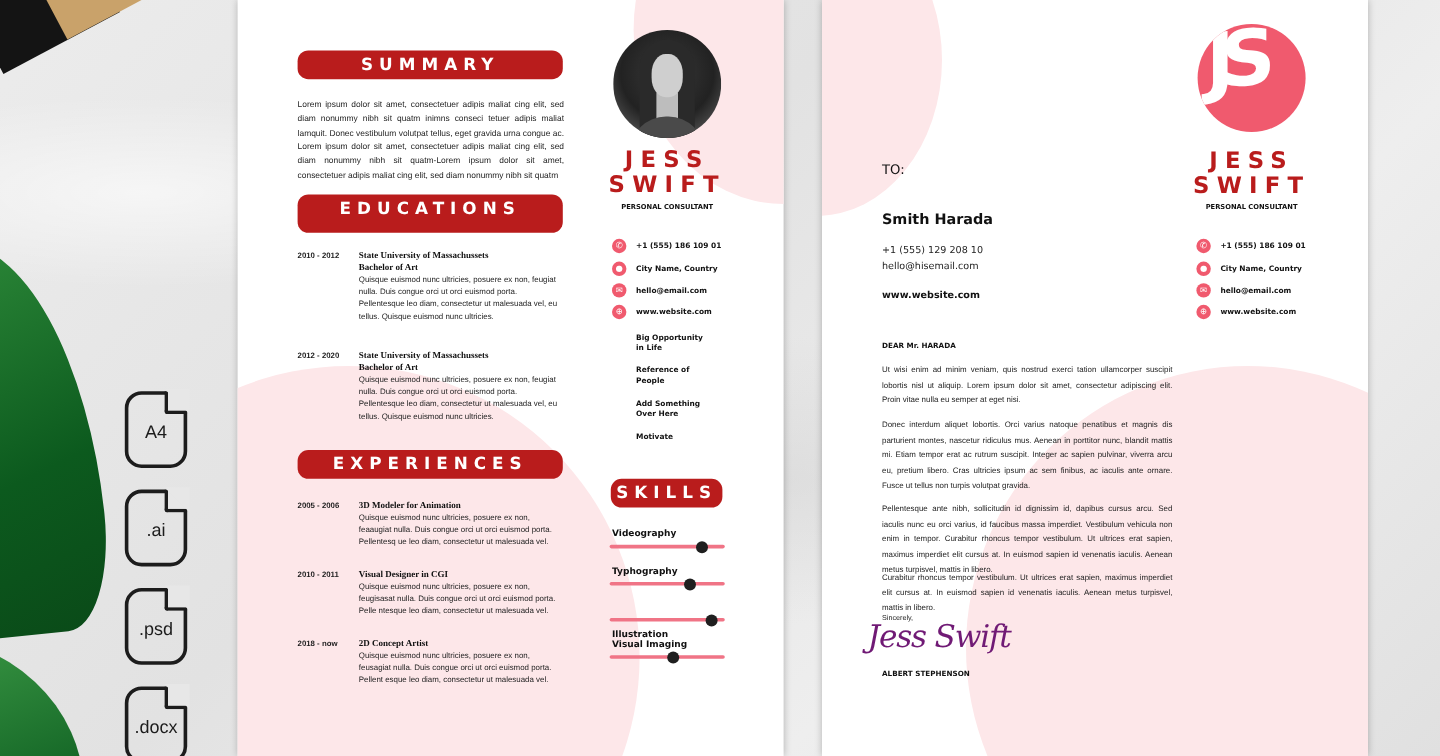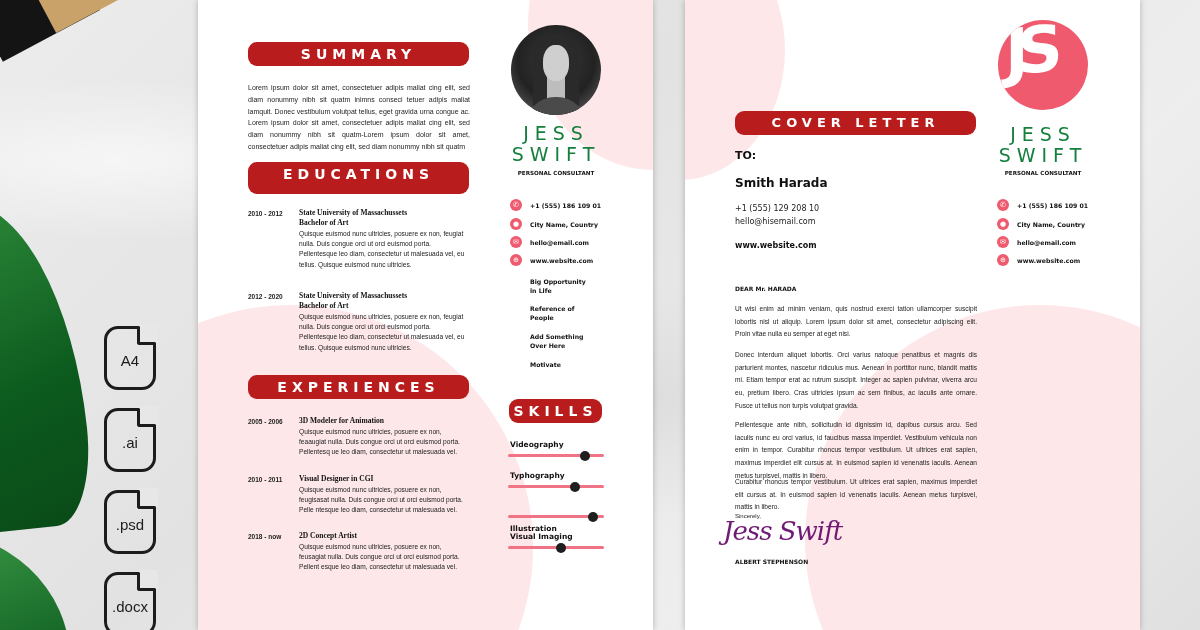--- a/index.html
+++ b/index.html
@@ -35,36 +35,36 @@
   .entry-date { position: absolute; left: 50px; font-family: "Liberation Sans", sans-serif; font-size: 6.5px; font-weight: bold; color: #1d1d1d; }
   .entry-title { position: absolute; left: 101px; font-family: Liberation Serif, serif; font-size: 7.5px; font-weight: bold; color: #111; line-height: 10.5px; }
   .entry-body { position: absolute; left: 101px; width: 170px; font-family: "Liberation Sans", sans-serif; font-size: 6.6px; line-height: 10.2px; color: #222; }
 
   .photo { position: absolute; left: 313px; top: 25px; width: 90px; height: 90px; border-radius: 50%; background: radial-gradient(ellipse 22px 28px at 50% 42%, #d8d8d8, #a9a9a9 60%, transparent 62%), radial-gradient(circle at 50% 40%, #3a3a3a 0%, #222 55%, #6e6e6e 100%); overflow: hidden; }
   .photo .hair { position: absolute; left: 22px; top: 8px; width: 46px; height: 86px; background: #2a2a2a; border-radius: 23px 23px 6px 6px; }
   .photo .face { position: absolute; left: 32px; top: 20px; width: 26px; height: 36px; background: #cfcfcf; border-radius: 45%; }
   .photo .neck { position: absolute; left: 36px; top: 52px; width: 18px; height: 26px; background: #bdbdbd; }
   .photo .shirt { position: absolute; left: 14px; top: 72px; width: 62px; height: 30px; background: #4a4a4a; border-radius: 30px 30px 0 0; }
 
-  .name { position: absolute; font-family: "DejaVu Sans", sans-serif; font-weight: normal; color: #15803d; font-size: 19px; letter-spacing: 6px; text-align: center; line-height: 21px; }
+  .name { position: absolute; font-family: "DejaVu Sans", sans-serif; font-weight: bold; color: #b91c1c; font-size: 19px; letter-spacing: 6px; text-align: center; line-height: 21px; }
   .role { position: absolute; font-family: "DejaVu Sans", sans-serif; font-weight: bold; font-size: 5.6px; color: #111; text-align: center; }
 
   .contact-row { position: absolute; display: flex; align-items: center; }
   .c-icon { width: 12px; height: 12px; border-radius: 50%; background: #f05a6e; color: #fff; font-size: 7px; line-height: 12px; text-align: center; margin-right: 8px; flex-shrink: 0; }
   .c-text { font-family: "DejaVu Sans", sans-serif; font-weight: bold; font-size: 6.2px; color: #111; white-space: nowrap; }
   .extra { position: absolute; left: 332px; font-family: "DejaVu Sans", sans-serif; font-weight: bold; font-size: 6.2px; line-height: 9px; color: #111; width: 80px; }
 
   .skill-label { position: absolute; left: 312px; font-family: "DejaVu Sans", sans-serif; font-weight: bold; font-size: 7.5px; color: #111; }
   .skill-track { position: absolute; left: 310px; width: 96px; height: 3px; background: #f07486; border-radius: 2px; }
   .skill-knob { position: absolute; top: -3.5px; width: 10px; height: 10px; border-radius: 50%; background: #1f1f1f; margin-left: -5px; }
 
   .logo { position: absolute; left: 313px; top: 20px; width: 90px; height: 90px; border-radius: 50%; background: #f05a6e; overflow: hidden; }
   .logo-text { position: absolute; left: 7px; top: -6px; font-family: "DejaVu Sans", sans-serif; font-weight: bold; font-size: 64px; color: #fff; letter-spacing: -12px; transform: skewY(-6deg); }
 
-  .to-label { position: absolute; left: 50px; top: 149px; font-family: "DejaVu Sans", sans-serif; font-weight: bold; font-size: 11px; color: #111; text-align: center; }
+  .to-label { position: absolute; left: 50px; top: 135px; font-family: "DejaVu Sans", sans-serif; font-weight: normal; font-size: 11px; color: #111; text-align: center; }
   .recipient { position: absolute; left: 50px; top: 176px; font-family: "DejaVu Sans", sans-serif; font-weight: bold; font-size: 12px; color: #111; }
   .rc-line { position: absolute; left: 50px; font-family: "DejaVu Sans", sans-serif; font-size: 8px; color: #222; }
   .rc-web { position: absolute; left: 50px; top: 241px; font-family: "DejaVu Sans", sans-serif; font-weight: bold; font-size: 8px; color: #111; }
   .dear { position: absolute; left: 50px; top: 285px; font-family: "DejaVu Sans", sans-serif; font-weight: bold; font-size: 6px; color: #111; }
   .letter-p { position: absolute; left: 50px; width: 242px; font-family: "Liberation Sans", sans-serif; font-size: 6.6px; line-height: 12.7px; color: #222; text-align: justify; }
   .sincerely { position: absolute; left: 50px; top: 513px; font-family: "Liberation Sans", sans-serif; font-size: 6px; color: #222; }
   .signature { position: absolute; left: 38px; top: 516px; font-family: "DejaVu Serif", serif; font-style: italic; font-size: 26px; color: #701a75; letter-spacing: -1px; }
   .signer { position: absolute; left: 50px; top: 558px; font-family: "DejaVu Sans", sans-serif; font-weight: bold; font-size: 6px; color: #111; }
 </style>
 </head>
@@ -184,21 +184,20 @@
 </div>
 
 <div class="page page2">
   <div class="blob" style="left:-110px; top:-80px; width:210px; height:260px;"></div>
   <div class="blob" style="left:120px; top:305px; width:470px; height:470px;"></div>
 
   <div class="logo">
     <span class="logo-text">JS</span>
   </div>
 
-  <div class="pill" style="left:50px; top:111px; width:241px; height:24px; font-size:13px; line-height:24px;">COVER LETTER</div>
 
   <div class="name" style="left:300px; top:124px; width:116px;">JESS</div>
   <div class="name" style="left:300px; top:145px; width:116px;">SWIFT</div>
   <div class="role" style="left:300px; top:170px; width:116px;">PERSONAL CONSULTANT</div>
 
   <div class="contact-row" style="left:312px; top:199px;">
     <span class="c-icon">✆</span>
     <span class="c-text">+1 (555) 186 109 01</span>
   </div>
   <div class="contact-row" style="left:312px; top:218px;">

